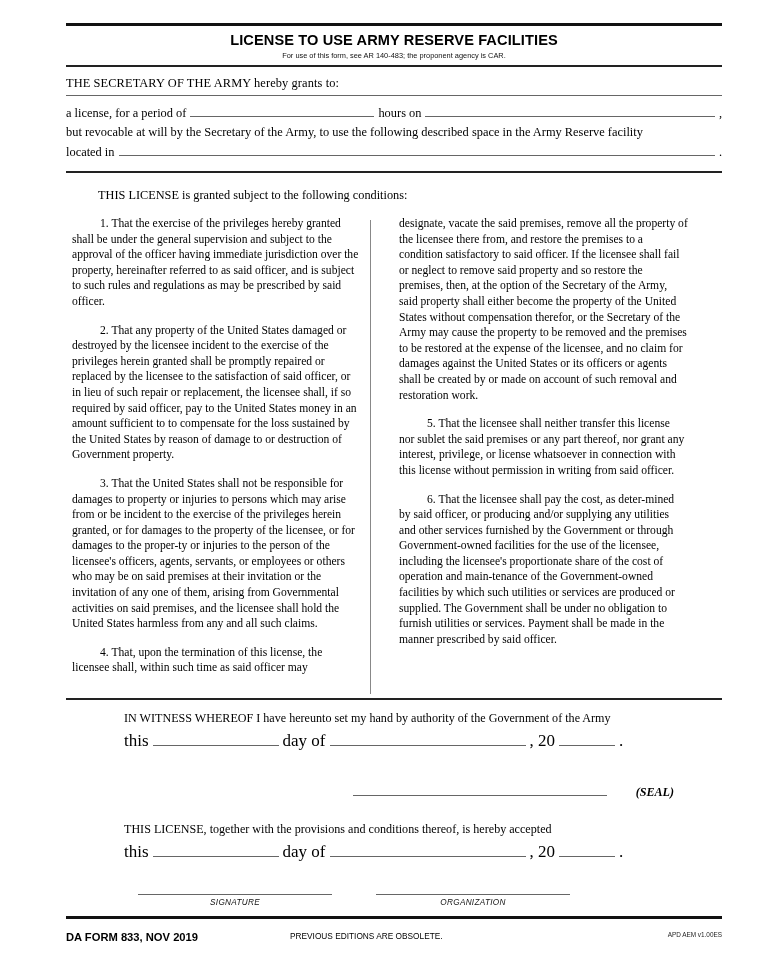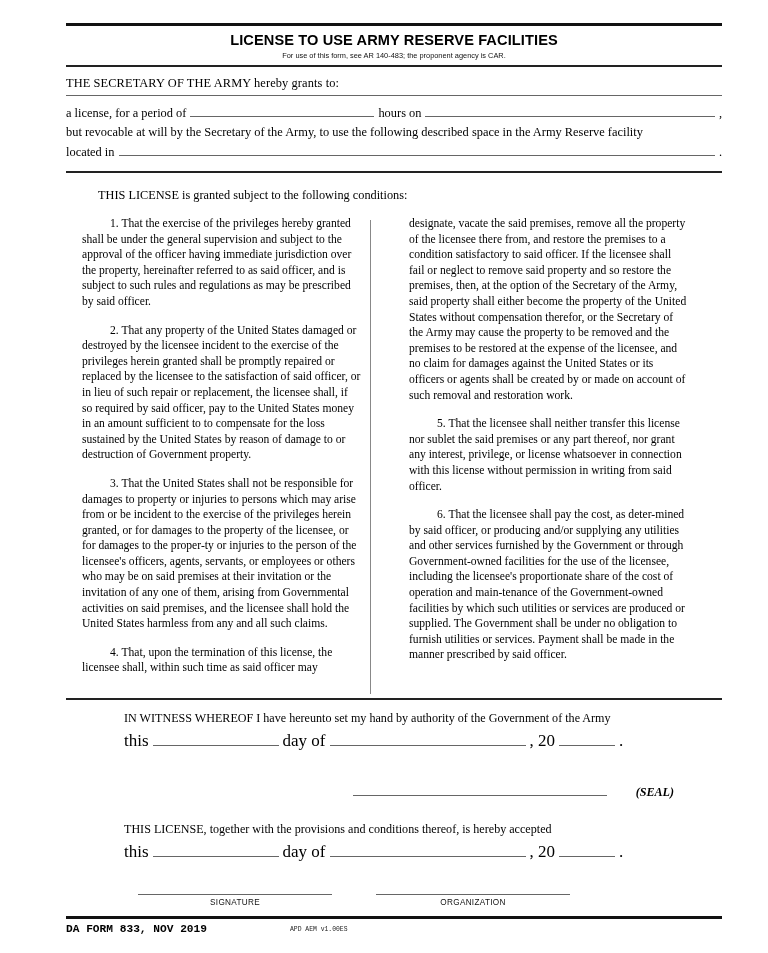--- a/index.html
+++ b/index.html
@@ -104,21 +104,21 @@
   }
   .col {
     width: 295px;
     font-size: 11.6px;
     line-height: 15.6px;
     text-align: left;
   }
   .col.left { padding-right: 14px; }
   .col.right { padding-left: 18px; }
   .col p {
-    margin: 0 0 13px 16px;
+    margin: 0 0 13px 6px;
   }
   .col p.cont { text-indent: 0; }
   .col p.num { text-indent: 28px; }
   .col-divider {
     position: absolute;
     left: 304px;
     top: 4px;
     width: 0;
     border-left: 1px solid #888888;
     height: 474px;
@@ -162,41 +162,41 @@
   }
   .accept-head { margin: 18px 0 3px 0; }
 
   
   .sigblocks {
     display: flex;
     margin-top: 33px;
     padding-left: 72px;
     gap: 44px;
   }
-  .sigblock { width: 194px; }
+  .sigblock { width: 194px; font-style: italic; }
   .sigblock .line {
     border-top: 1px solid #666666;
     height: 0;
   }
   .sigblock .cap {
     text-align: center;
     font-family: "Liberation Sans", "DejaVu Sans", sans-serif;
     font-size: 8.2px;
     letter-spacing: 0.3px;
     margin-top: 3px;
     color: #111;
   }
 
   
   .footer-rule { margin-top: 9px; }
   .footer {
     display: flex;
-    align-items: center;
-    margin-top: 4px;
-    font-family: Liberation Mono, monospace;
+    align-items: flex-start;
+    margin-top: 12px;
+    font-family: Liberation Sans, sans-serif;
   }
   .footer .form-id {
     font-weight: bold;
     font-size: 11.2px;
     width: 224px;
   }
   .footer .obsolete {
     font-size: 8.3px;
     flex: 1 1 auto;
     text-align: left;
@@ -299,16 +299,17 @@
     </div>
     <div class="sigblock">
       <div class="line"></div>
       <div class="cap">ORGANIZATION</div>
     </div>
   </div>
 
   <div class="rule-thick footer-rule"></div>
   <div class="footer">
     <span class="form-id">DA FORM 833, NOV 2019</span>
+    <span class="obsolete">PREVIOUS EDITIONS ARE OBSOLETE.</span>
     <span class="apd">APD AEM v1.00ES</span>
   </div>
 
 </div>
 
 </body></html>

